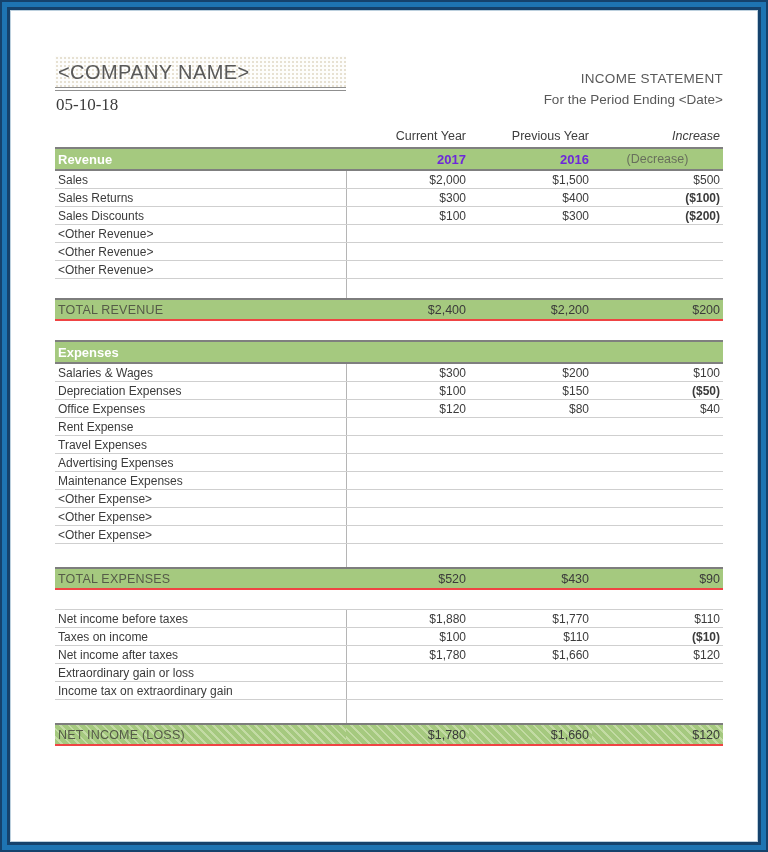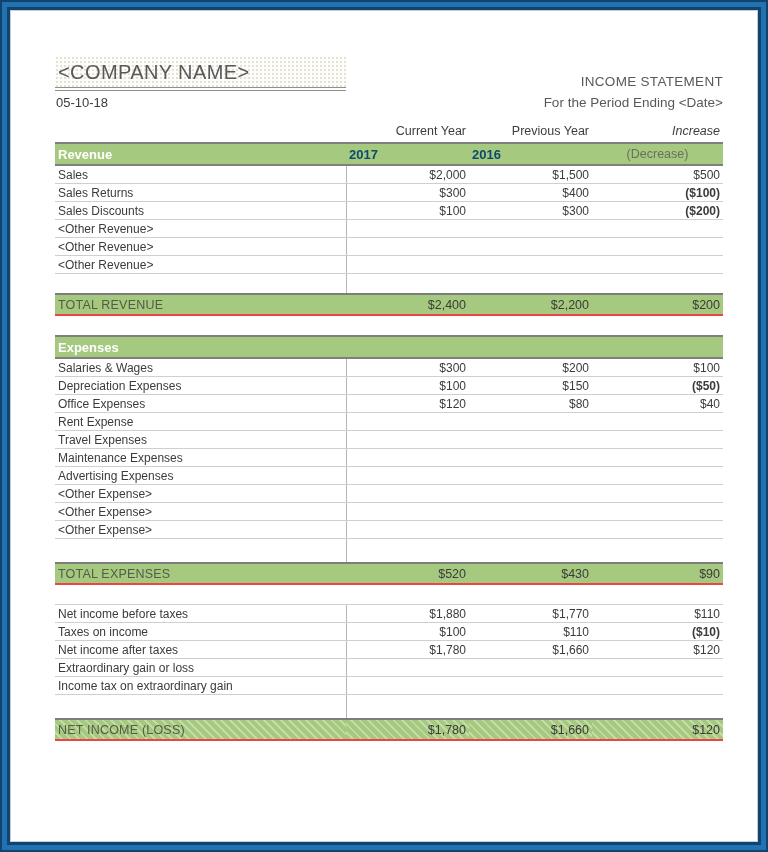--- a/index.html
+++ b/index.html
@@ -6,44 +6,44 @@
   .page{position:relative;width:768px;height:852px;background:#ffffff;overflow:hidden;
         font-family:"Liberation Sans",sans-serif;}
   .frame{position:absolute;inset:0;pointer-events:none;
         box-shadow:inset 0 0 0 2px #15426c,
                    inset 0 0 0 7px #1e74b2,
                    inset 0 0 0 10px #15426c,
                    inset 0 0 0 11px #bcd0de;}
   .content{position:absolute;left:55px;top:56px;width:668px;}
 
   
-  .hdr{display:flex;justify-content:space-between;align-items:flex-end;}
+  .hdr{display:flex;justify-content:space-between;align-items:center;}
   .hdr-left{width:291px;}
   .company-box{background-color:#fdfdfc;
        background-image:radial-gradient(#e7e1d2 1px, transparent 1px);
        background-size:4px 4px;padding:5px 3px 3px;}
   .company-name{font-size:20px;color:#595959;letter-spacing:.4px;white-space:nowrap;}
   .double-rule{height:2px;border-top:1px solid #8f8f8f;border-bottom:1px solid #8f8f8f;}
-  .date{margin-top:4px;font-size:13px;color:#3b3b3b;padding-left:1px;}
+  .date{margin-top:4px;font-size:17px;color:#3b3b3b;padding-left:1px;font-family:Liberation Serif, serif;}
   .hdr-right{text-align:right;padding-top:6px;}
   .doc-title{font-size:13.5px;color:#595959;letter-spacing:.3px;}
   .doc-subtitle{font-size:13.5px;color:#595959;margin-top:6px;}
 
   
   table{border-collapse:collapse;table-layout:fixed;width:668px;margin-top:8px;}
   td{overflow:hidden;white-space:nowrap;}
 
   tr.colhead td{font-size:12.5px;color:#3d3d3d;padding:2px 3px 4px;height:18px;vertical-align:bottom;}
   td.head-right{text-align:right;}
   td.head-center{text-align:right;padding-bottom:2px;font-style:italic;}
 
   tr.band td{background:#a5c97f;border-top:2px solid #7f7f7f;border-bottom:2px solid #7f7f7f;
              height:20px;padding:0 3px;margin-left:36px;}
   .band-sec{color:#ffffff;font-weight:700;font-size:13px;}
-  .band-yr{color:#0c4a6e;font-weight:700;font-size:13px;}
+  .band-yr{color:#6d28d9;font-weight:700;font-size:13px;text-align:right;}
   .band-dec{color:#68705c;font-size:12.5px;text-align:center;}
 
   tr.data td{border-bottom:1px solid #cfcfcf;font-size:12px;color:#3b3b3b;
              height:17px;padding:0 3px;}
   td.lbl{text-align:left;}
   td.val{text-align:right;}
   td.c1{border-left:1px solid #b5b5b5;}
   td.neg{color:#fe0000;font-weight:700;}
 
   tr.spacer td{height:17px;border:none;background:#fff;}
@@ -202,27 +202,27 @@
             <td class="val"></td>
             <td class="val"></td>
           </tr>
           <tr class="data">
             <td class="lbl">Travel Expenses</td>
             <td class="val c1"></td>
             <td class="val"></td>
             <td class="val"></td>
           </tr>
           <tr class="data">
+            <td class="lbl">Advertising Expenses</td>
+            <td class="val c1"></td>
+            <td class="val"></td>
+            <td class="val"></td>
+          </tr>
+          <tr class="data">
             <td class="lbl">Maintenance Expenses</td>
-            <td class="val c1"></td>
-            <td class="val"></td>
-            <td class="val"></td>
-          </tr>
-          <tr class="data">
-            <td class="lbl">Advertising Expenses</td>
             <td class="val c1"></td>
             <td class="val"></td>
             <td class="val"></td>
           </tr>
           <tr class="data">
             <td class="lbl">&lt;Other Expense&gt;</td>
             <td class="val c1"></td>
             <td class="val"></td>
             <td class="val"></td>
           </tr>

